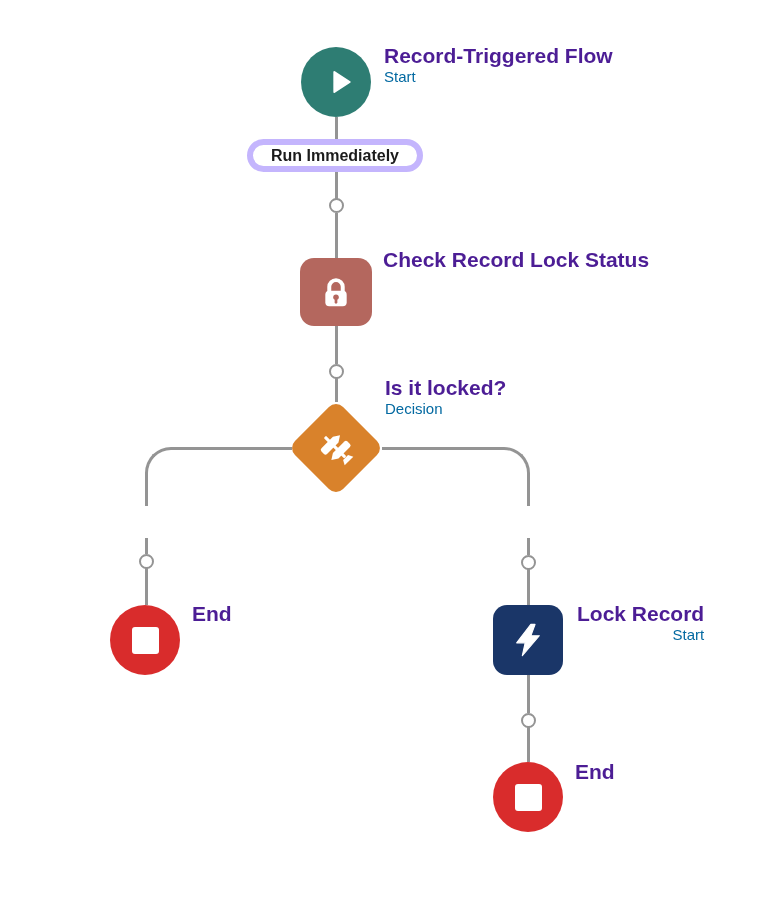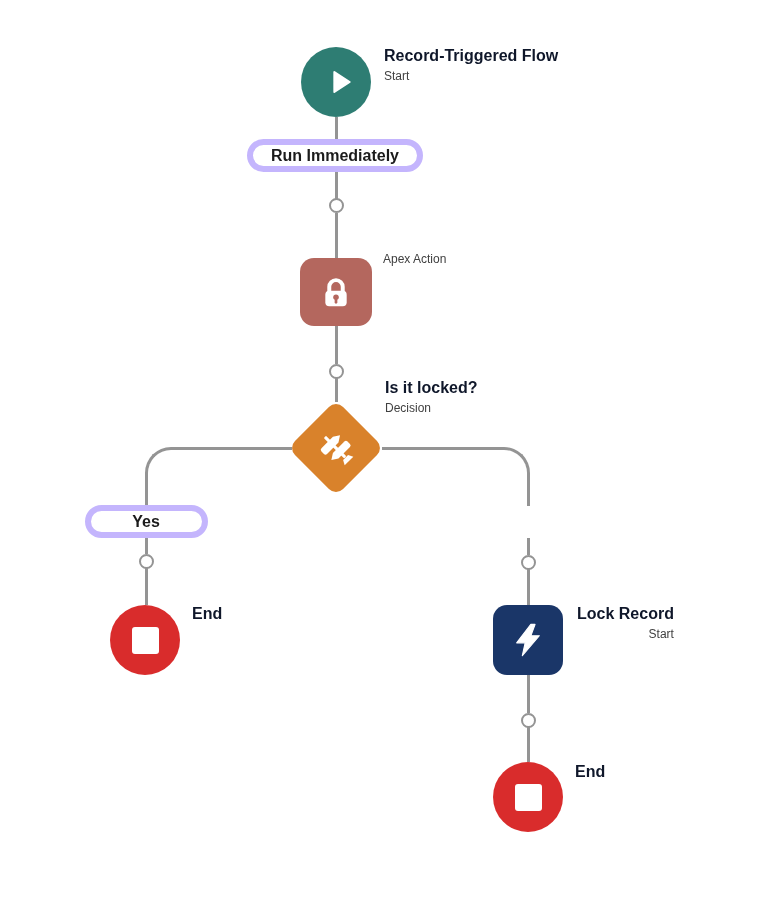--- a/index.html
+++ b/index.html
@@ -22,22 +22,22 @@
   
   .node{position:absolute;display:flex;align-items:center;justify-content:center;cursor:pointer;}
   .node-circle{width:70px;height:70px;border-radius:50%;}
   .node-square{border-radius:14px;}
   .diamond{width:68px;height:68px;border-radius:10px;transform:rotate(45deg);}
   .diamond svg{transform:rotate(-45deg);}
   .stop-square{width:27px;height:27px;background:#fff;border-radius:3px;}
 
   
   .node-label{position:absolute;display:flex;flex-direction:column;}
-  .node-title{font-weight:700;font-size:16px;line-height:21px;color:#0f172a;white-space:nowrap;}
-  .node-sub{font-weight:400;font-size:12px;line-height:21px;color:#404040;white-space:nowrap;}
+  .node-title{font-weight:700;font-size:21px;line-height:21px;color:#4c1d95;white-space:nowrap;}
+  .node-sub{font-weight:400;font-size:15px;line-height:21px;color:#0369a1;white-space:nowrap;}
 </style>
 </head>
 <body>
 
 <div class="canvas">
 
   <div class="vline" style="left:334.5px;top:117px;height:22px;"></div>
   <div class="vline" style="left:334.5px;top:172px;height:27px;"></div>
   <div class="vline" style="left:334.5px;top:213px;height:45px;"></div>
   <div class="vline" style="left:334.5px;top:326px;height:38px;"></div>
@@ -80,41 +80,38 @@
     <span style="display:flex;">
       <svg width="38" height="38" viewBox="0 0 48 48">
         <path d="M15.5 25 V17.5 a8.5 8.5 0 0 1 17 0 V25" fill="none" stroke="#fff" stroke-width="5" stroke-linecap="round"></path>
         <rect x="10.5" y="22.5" width="27" height="19.5" rx="5" fill="#fff"></rect>
         <circle cx="24" cy="30.5" r="3.5" style="fill: rgb(180, 103, 94);"></circle>
         <rect x="22.3" y="32.5" width="3.4" height="6.2" rx="1.7" style="fill: rgb(180, 103, 94);"></rect>
       </svg>
     </span>
   </div>
   <div class="node-label" style="left:383px;top:249px;">
-    <span class="node-sub">Apex Action</span>
+    <span class="node-title">Check Record Lock Status</span>
   </div>
 
   <div class="node diamond" style="left: 302px; top: 414px; background-color: rgb(217, 130, 43);">
     <span style="display:flex;transform:rotate(-45deg);">
       <svg width="42" height="42" viewBox="0 0 48 48">
         <rect x="22.2" y="6" width="3.6" height="33" rx="1.2" fill="#fff"></rect>
         <path d="M12 12.5 H30.5 L37.5 17 L30.5 21.5 H12 Q9.5 21.5 9.5 19 V15 Q9.5 12.5 12 12.5 Z" fill="#fff"></path>
         <path d="M36 25.5 H17.5 L10.5 30 L17.5 34.5 H36 Q38.5 34.5 38.5 32 V28 Q38.5 25.5 36 25.5 Z" fill="#fff"></path>
         <path d="M20 39.5 H28 L31 45 H17 Z" fill="#fff"></path>
       </svg>
     </span>
   </div>
   <div class="node-label" style="left:385px;top:367px;margin-top:10px;">
     <span class="node-title">Is it locked?</span>
     <span class="node-sub">Decision</span>
   </div>
 
-  <div class="pill" style="left:84.5px;top:505px;width:123px;">
-    <span>Yes</span>
-  </div>
 
   <div class="node node-circle" style="left: 110px; top: 605px; background-color: rgb(217, 44, 44);">
     <span class="stop-square"></span>
   </div>
   <div class="node-label" style="left:192px;top:603px;">
     <span class="node-title">End</span>
   </div>
 
 
   <div class="node node-square" style="left: 493px; top: 605px; width: 70px; height: 70px; background-color: rgb(26, 54, 104);">

